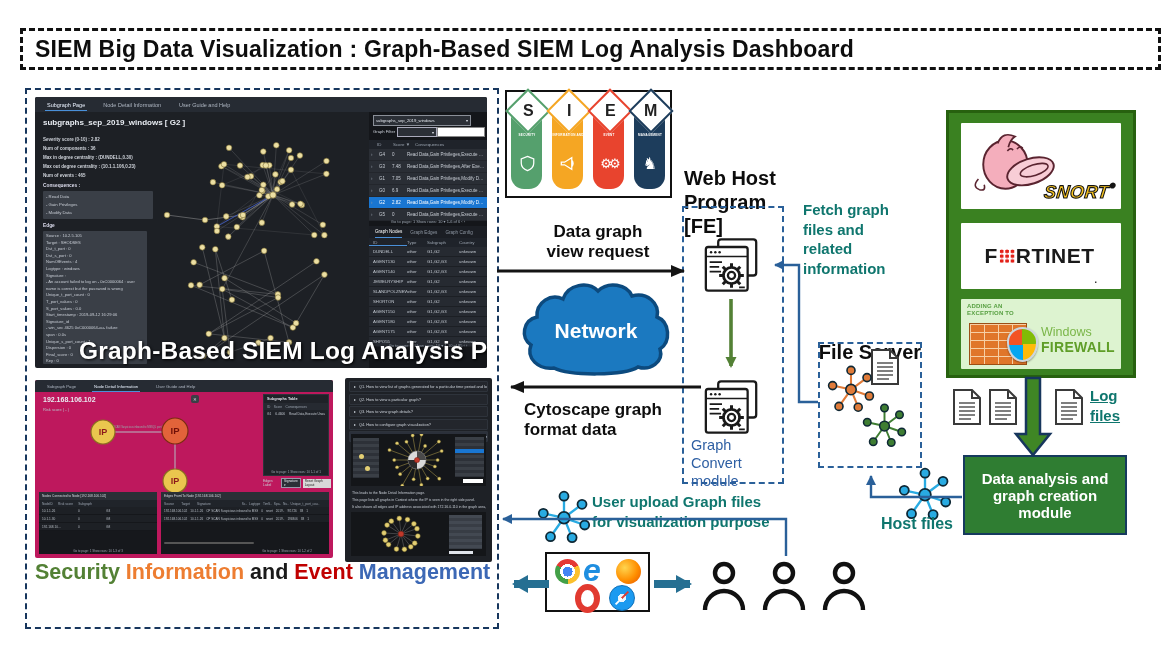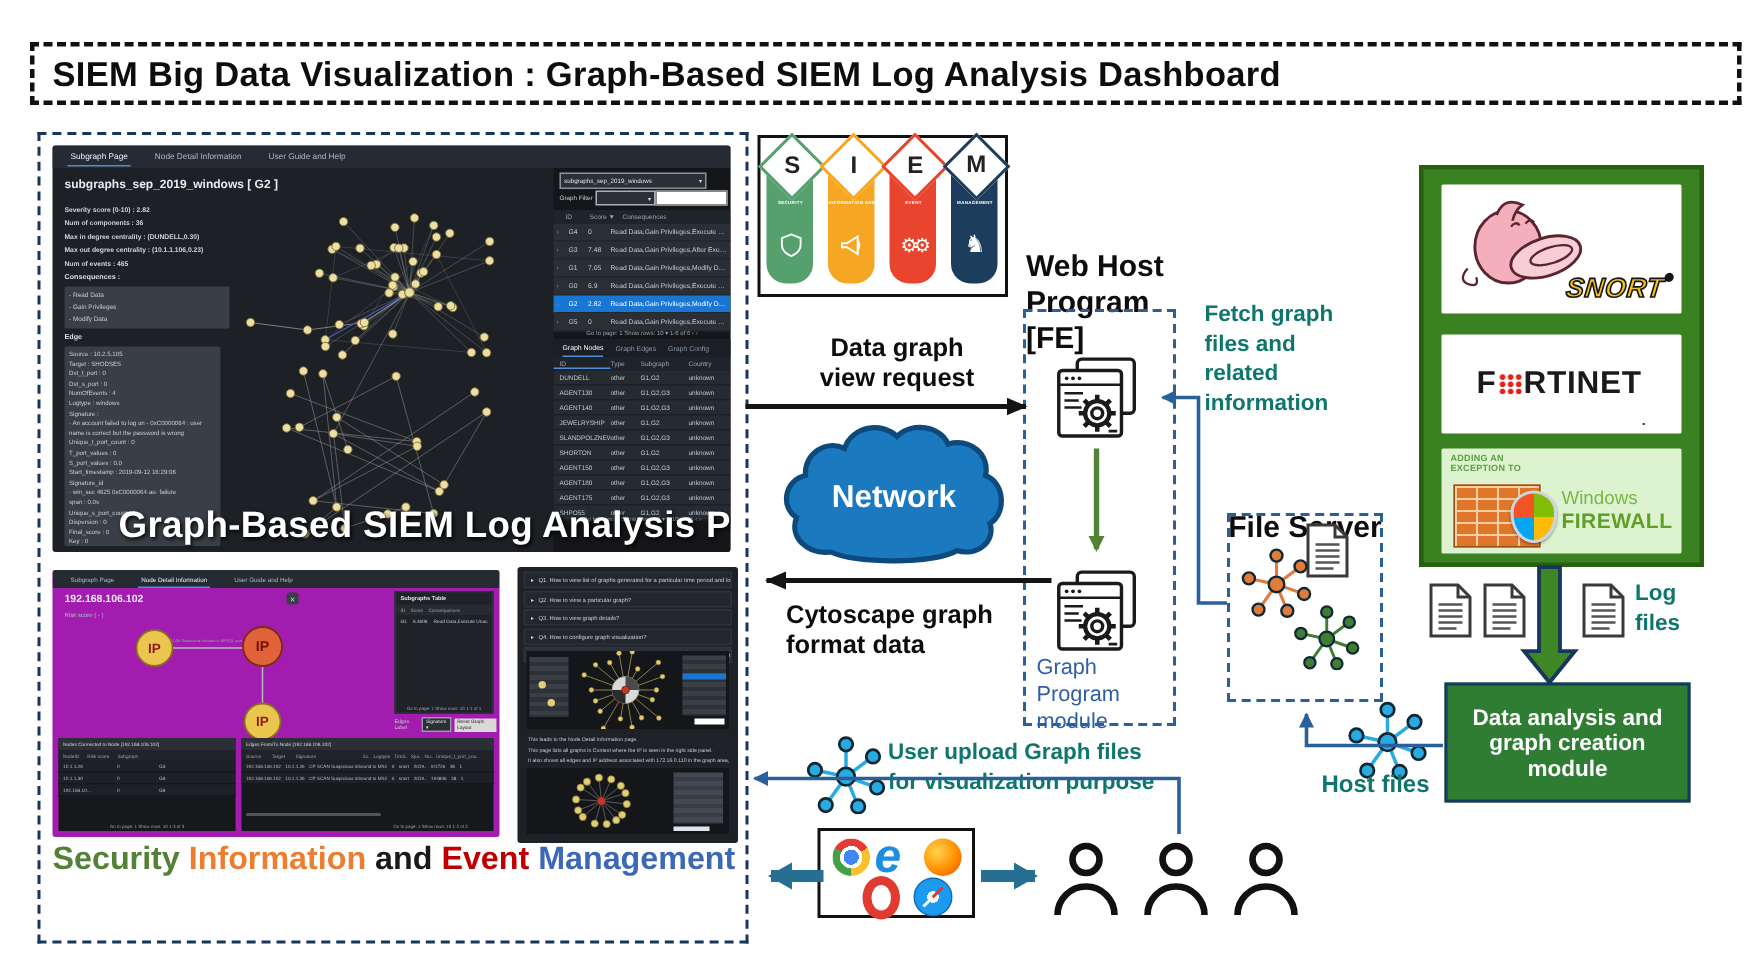--- a/index.html
+++ b/index.html
@@ -438,21 +438,21 @@
           <span style="width:32px;">G1,G2</span>
           <span>unknown</span>
         </div>
         </div>
       <div class="abs pag" style="left:0;top:228px;width:118px;height:10px;">Go to page:  1    Show rows:  10  ▾    1-10 of 85   ‹   ›</div>
     </div>
 
     <div class="abs" style="left:44px;bottom:3px;width:408px;font-size:24.5px;font-weight:800;color:#fff;text-shadow:1px 1px 3px #000;white-space:nowrap;z-index:6;letter-spacing:.2px;">Graph-Based SIEM Log Analysis Plugin</div>
   </div>
 
-  <div class="abs shot" style="left:35px;top:380px;width:298px;height:178px;background:#a21caf;">
+  <div class="abs shot" style="left:35px;top:380px;width:298px;height:178px;background:#be185d;">
     <div class="shot-nav" style="height:12px;">
         <span class="tab" style="font-size:4.2px;">Subgraph Page</span>
         <span class="tab active" style="font-size:4.2px;">Node Detail Information</span>
         <span class="tab" style="font-size:4.2px;">User Guide and Help</span>
       </div>
     <div class="abs" style="left:156px;top:15px;width:8px;height:8px;background:#3a3f46;border-radius:2px;color:#cfd3da;font-size:4.5px;display:flex;align-items:center;justify-content:center;">✕</div>
     <div class="abs" style="left:8px;top:16px;font-size:7px;font-weight:700;color:#e8ecf2;">192.168.106.102</div>
     <div class="abs tinytxt" style="left:8px;top:27px;font-size:4px;">Risk score ( - )</div>
     <svg class="abs" style="left:0;top:30px;" width="225" height="82" viewBox="0 0 225 82">
       <path d="M80,22 H128" stroke="#b5bac2" stroke-width="1"></path>
@@ -714,21 +714,21 @@
   <div class="abs black-label pre" style="left:524px;top:400px;width:150px;">Cytoscape graph
 format data</div>
 
   <div class="abs" style="left:682px;top:206px;width:102px;height:278px;border:2px dashed #2a6099;box-sizing:border-box;"></div>
   <svg class="abs" style="left:703px;top:237px;" width="57" height="58" viewBox="0 0 60 60">
       <use href="#gearwin"></use>
     </svg>
   <svg class="abs" style="left:703px;top:379px;" width="57" height="58" viewBox="0 0 60 60">
       <use href="#gearwin"></use>
     </svg>
-  <div class="abs pre" style="left:691px;top:436px;width:92px;font-size:14.5px;color:#2e5fa3;line-height:1.25;">Graph Program
+  <div class="abs pre" style="left:691px;top:436px;width:92px;font-size:14.5px;color:#2e5fa3;line-height:1.25;">Graph Convert
 module</div>
 
   <div class="abs lblk pre" style="left:803px;top:200px;width:95px;">Fetch graph
 files and
 related
 information</div>
 
   <div class="abs black-label" style="left:818px;top:316px;width:104px;text-align:center;font-size:20px;margin-top:24px;">File Server</div>
   <div class="abs" style="left:818px;top:342px;width:104px;height:126px;border:2px dashed #2a6099;box-sizing:border-box;"></div>
   <svg class="abs" style="left:870px;top:348px;" width="30" height="38" viewBox="0 0 30 38">
@@ -807,21 +807,21 @@
 
   <svg class="abs" style="left:952px;top:388px;" width="30" height="38" viewBox="0 0 30 38">
       <use href="#doc"></use>
     </svg>
   <svg class="abs" style="left:988px;top:388px;" width="30" height="38" viewBox="0 0 30 38">
       <use href="#doc"></use>
     </svg>
   <svg class="abs" style="left:1054px;top:388px;" width="30" height="38" viewBox="0 0 30 38">
       <use href="#doc"></use>
     </svg>
-  <div class="abs lblk pre" style="left:1090px;top:386px;font-size:15px;">Log
+  <div class="abs lblk pre" style="left:1090px;top:386px;font-size:15px;text-decoration:underline;">Log
 files</div>
 
   <div class="abs module-box pre">Data analysis and
 graph creation
 module</div>
 
   <svg class="abs" style="left:898px;top:466px;color:#29abe2;" width="54" height="54" viewBox="0 0 60 60">
       <use href="#stargraph"></use>
     </svg>
   <div class="abs lblk" style="left:862px;top:514px;width:110px;text-align:center;font-size:16px;">Host files</div>

